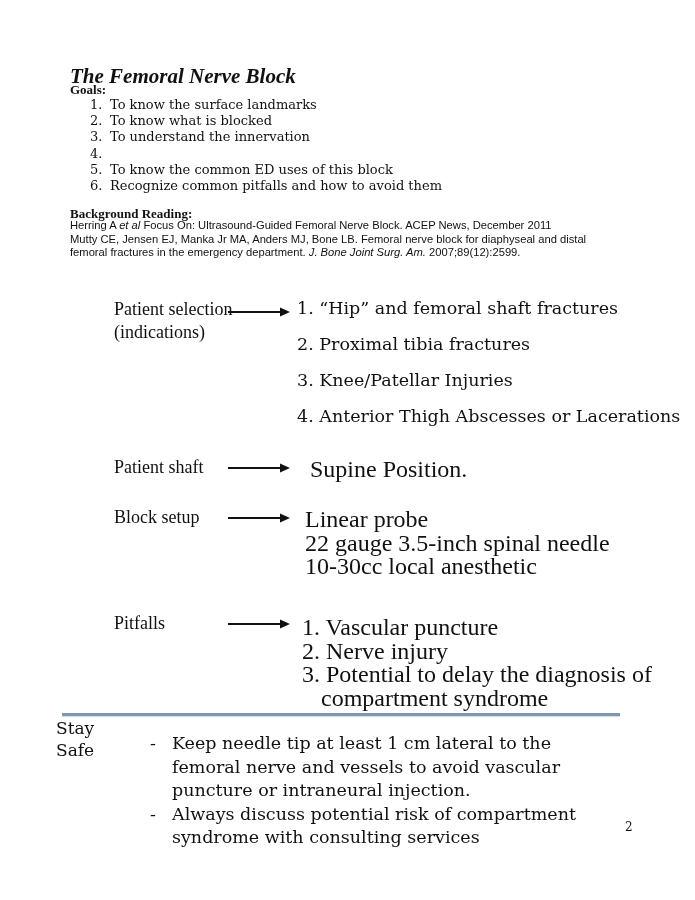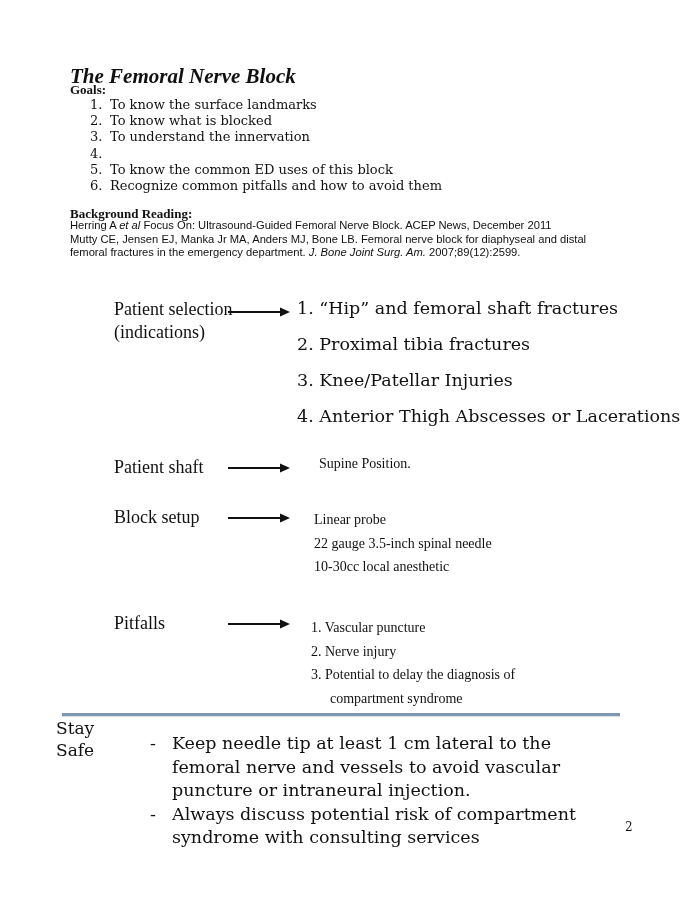--- a/index.html
+++ b/index.html
@@ -28,21 +28,21 @@
       font-family: "Liberation Sans", sans-serif; width: 600px;
     }
     .row-label { font-size: 18px; line-height: 23px; left: 70px; margin-left: 44px; }
     .arrow {
       width: 62px; height: 10px;
     }
     .item-sans {
       font-family: "DejaVu Serif", serif; font-size: 17.5px;
     }
     .item-serif {
-      font-family: "Liberation Serif", serif; font-size: 14px; margin-left: 9px;
+      font-family: "Liberation Serif", serif; font-size: 24px;
     }
     .divider {
       left: 62px; top: 713px; width: 558px; height: 3px;
       background: #7d98b5; box-shadow: 0 1px 1px rgba(0,0,0,0.15);
     }
     .stay-safe-label {
       left: 56px; top: 717px; font-family: "DejaVu Serif", serif; font-size: 17px; line-height: 22px;
     }
     .stay-safe-list {
       left: 150px; top: 732px; margin: 0; padding: 0; list-style: none;

